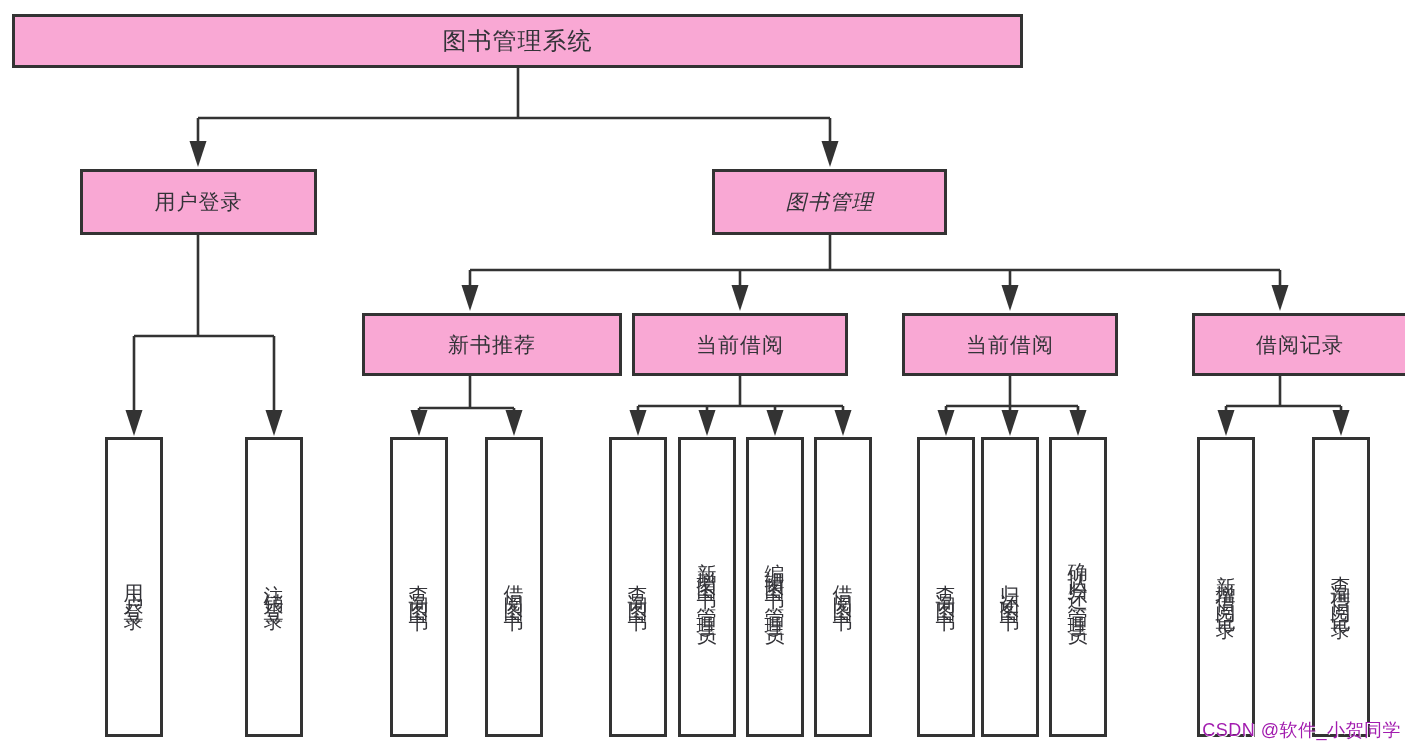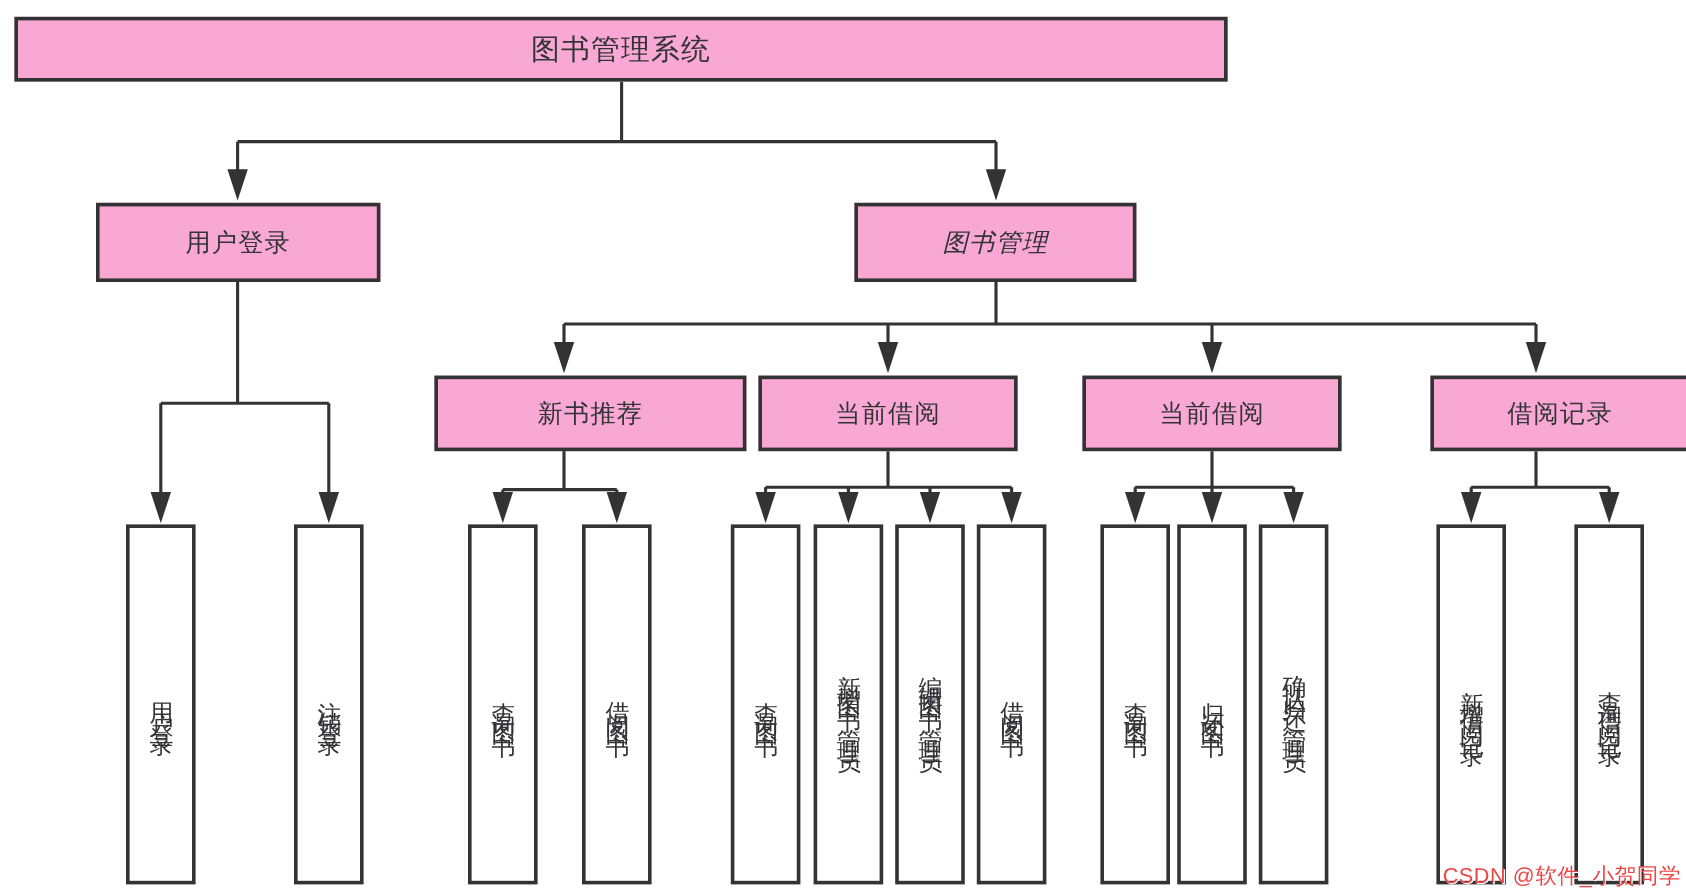--- a/index.html
+++ b/index.html
@@ -37,21 +37,21 @@
     font-size:20px;
     letter-spacing:9px;
     color:#333338;
     white-space:nowrap;
     line-height:1;
   }
   .watermark {
     position:absolute;
     right:4px; bottom:5px;
     font-size:18px;
-    color:#ef4444;
+    color:#a21caf;
     text-shadow:1px 1px 0 #ffffff;
     letter-spacing:0.5px;
     z-index:6;
     white-space:nowrap;
   }
 </style>
 </head>
 <body>
 
 <div class="canvas">

